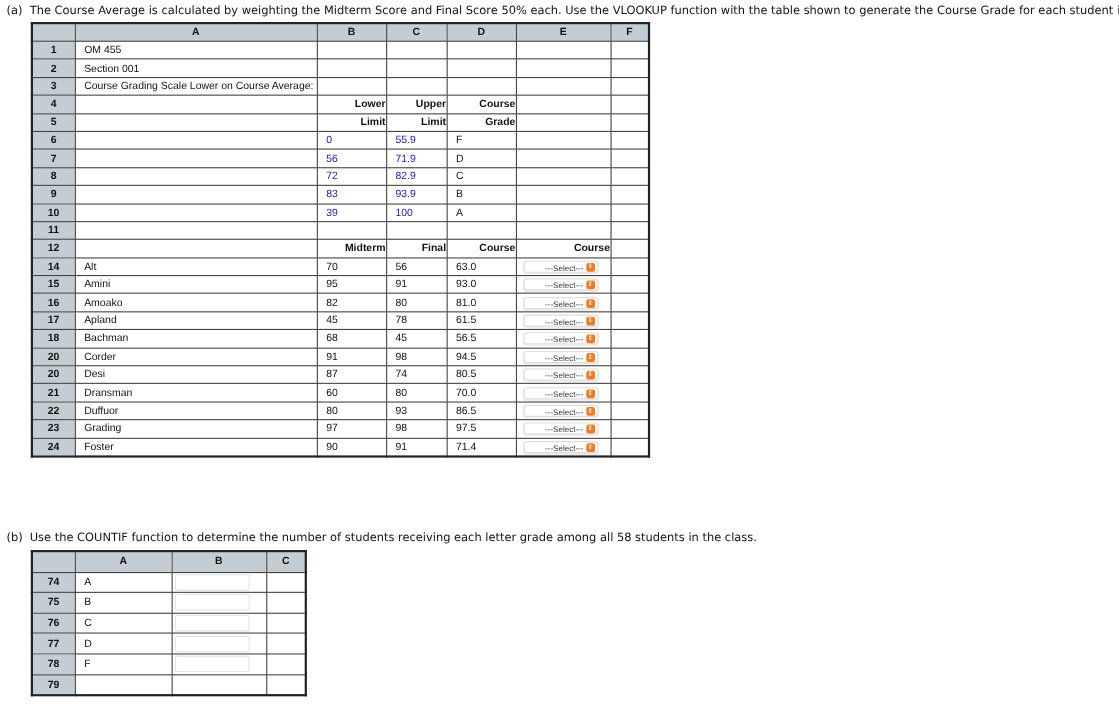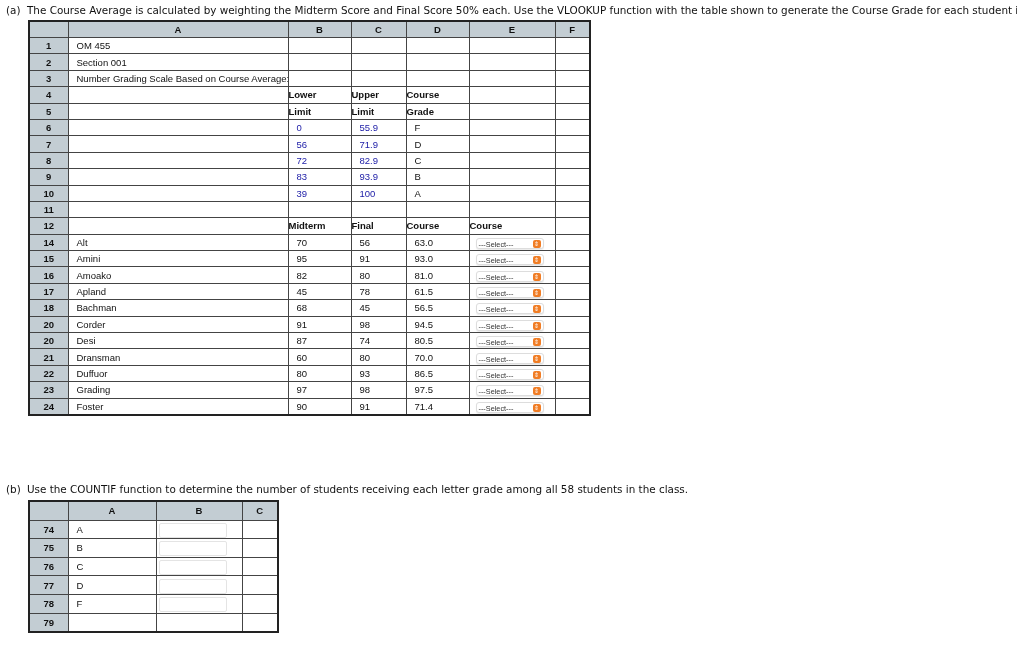--- a/index.html
+++ b/index.html
@@ -3,23 +3,23 @@
 <meta charset="utf-8">
 <style>
   html, body { margin: 0; padding: 0; background: #ffffff; }
   body { width: 1017px; height: 654px; position: relative; overflow: hidden; font-family: "DejaVu Sans", sans-serif; color: #111; }
   .instr { position: absolute; left: 6px; font-size: 10.4px; white-space: nowrap; letter-spacing: 0; }
   .instr .lbl { display: inline-block; width: 21px; }
   table.sheet { position: absolute; border-collapse: collapse; border: 2px solid #222; font-family: "Liberation Sans", sans-serif; font-size: 9.5px; table-layout: fixed; }
   table.sheet td, table.sheet th { border: 1px solid #444; padding: 0 0 0 8px; height: 15.4px; line-height: 15px; white-space: nowrap; overflow: hidden; }
   table.sheet th.colhdr { background: #c3cdd3; font-weight: bold; text-align: center; padding: 0; height: 14px; }
   table.sheet td.rowhdr { background: #c3cdd3; font-weight: bold; text-align: center; padding: 0; }
-  table.sheet td.bold { font-weight: bold; text-align: left; padding: 0; }
+  table.sheet td.bold { font-weight: bold; text-align: right; padding: 0; }
   table.sheet td.blue { color: #1a1aa6; }
-  .sel { display: inline-block; margin-left: 6px; height: 11px; width: 62px; border: 1px solid #ddd; border-radius: 3px; background: #fff; box-shadow: 0 1px 1px rgba(0,0,0,0.08); position: relative; font-size: 7.3px; line-height: 11px; color: #333; vertical-align: middle; padding-left: 2px; box-sizing: border-box; width: 68px; }
+  .sel { display: inline-block; margin-left: 6px; height: 11px; width: 62px; border: 1px solid #ddd; border-radius: 3px; background: #fff; box-shadow: 0 1px 1px rgba(0,0,0,0.08); position: relative; font-size: 7.3px; line-height: 11px; color: #333; vertical-align: middle; padding-left: 19px; box-sizing: border-box; width: 68px; }
   .sel .arr { position: absolute; right: 2px; top: 1px; width: 8px; height: 8px; border-radius: 2px; background: #f07d25; color: #fff; font-size: 6px; line-height: 8px; text-align: center; }
   .numbox { display: inline-block; width: 66px; height: 13px; border: 1px solid #e4e4e4; border-radius: 2px; background: #fff; vertical-align: middle; margin-left: 2px; }
   #t1 { left: 28px; top: 20px; width: 561px; }
   #t2 { left: 28px; top: 500px; width: 249px; }
   #t2 td, #t2 th { height: 17.6px; line-height: 17px; }
 </style>
 </head>
 <body>
 
 <div class="instr" style="top:4px;">
@@ -59,21 +59,21 @@
     <td class="rowhdr">2</td>
     <td>Section 001</td>
     <td></td>
         <td></td>
         <td></td>
         <td></td>
         <td></td>
   </tr>
   <tr>
     <td class="rowhdr">3</td>
-    <td>Number Grading Scale Based on Course Average:</td>
+    <td>Course Grading Scale Lower on Course Average:</td>
     <td></td>
         <td></td>
         <td></td>
         <td></td>
         <td></td>
   </tr>
   <tr>
     <td class="rowhdr">4</td>
     <td></td>
     <td class="bold">Lower</td>

